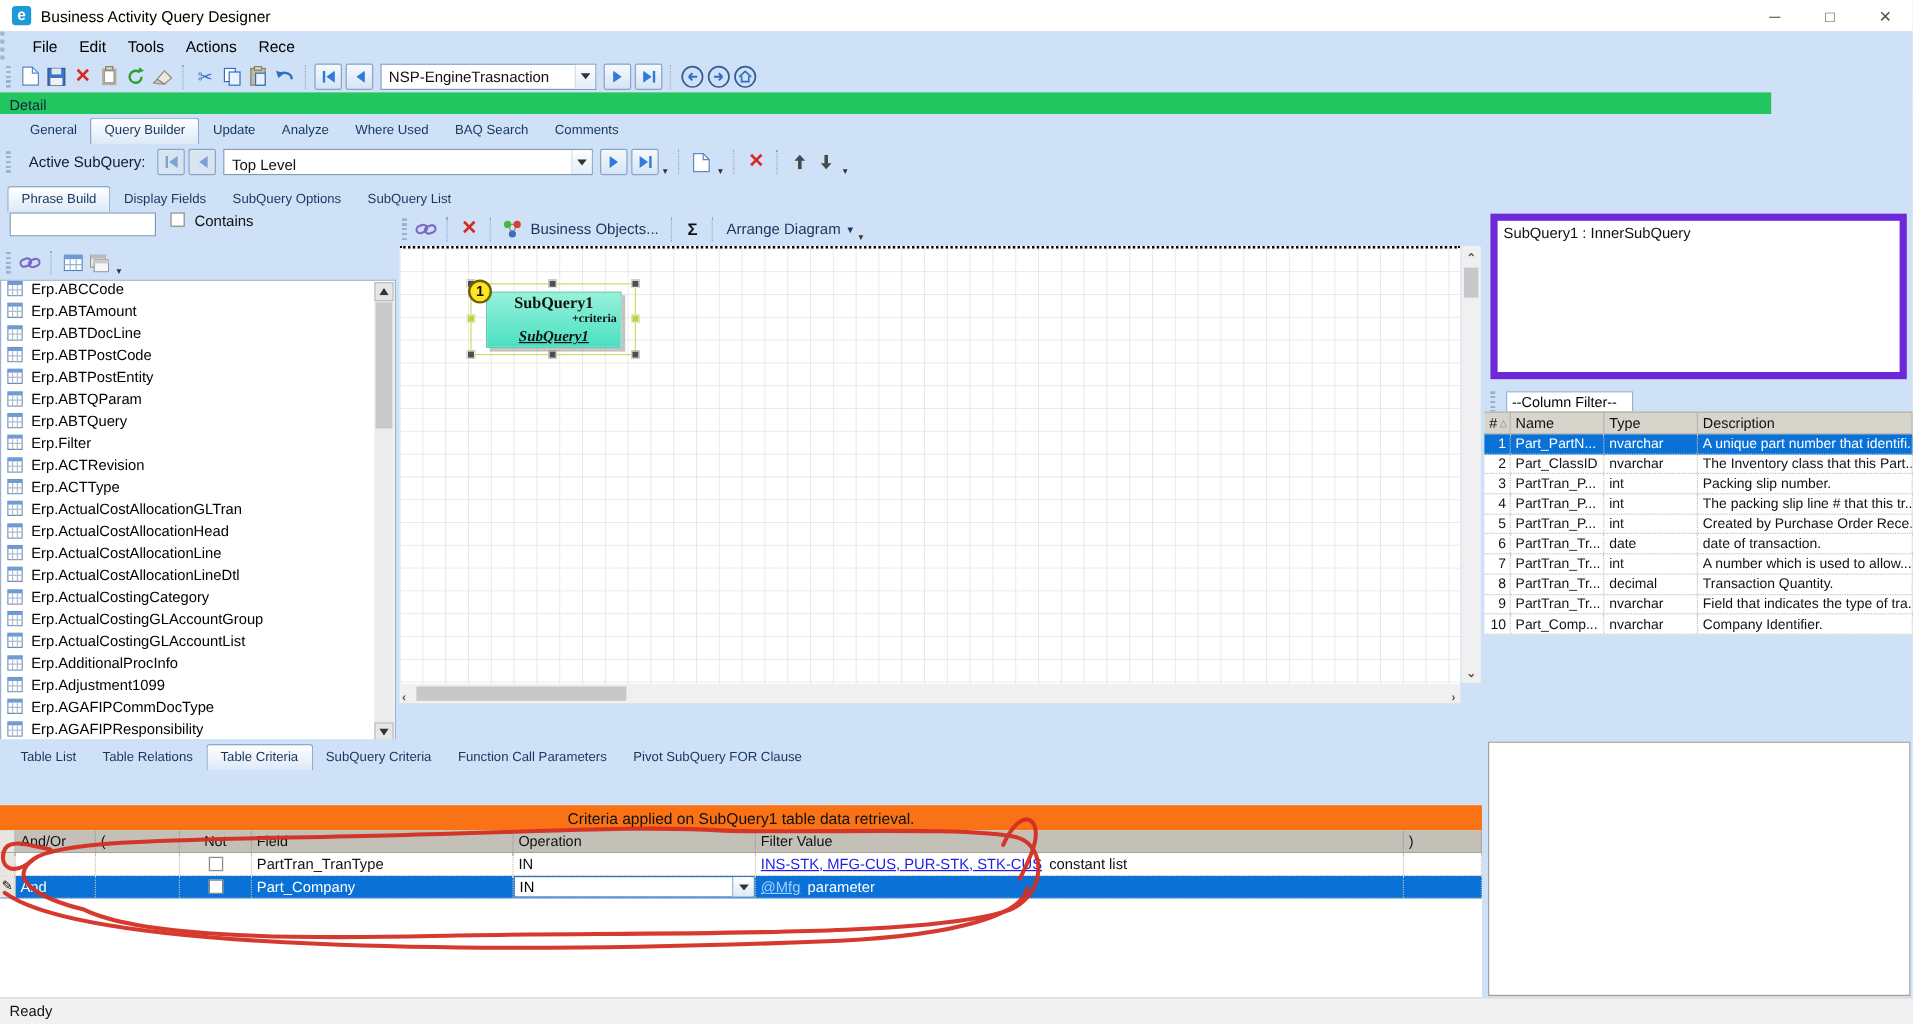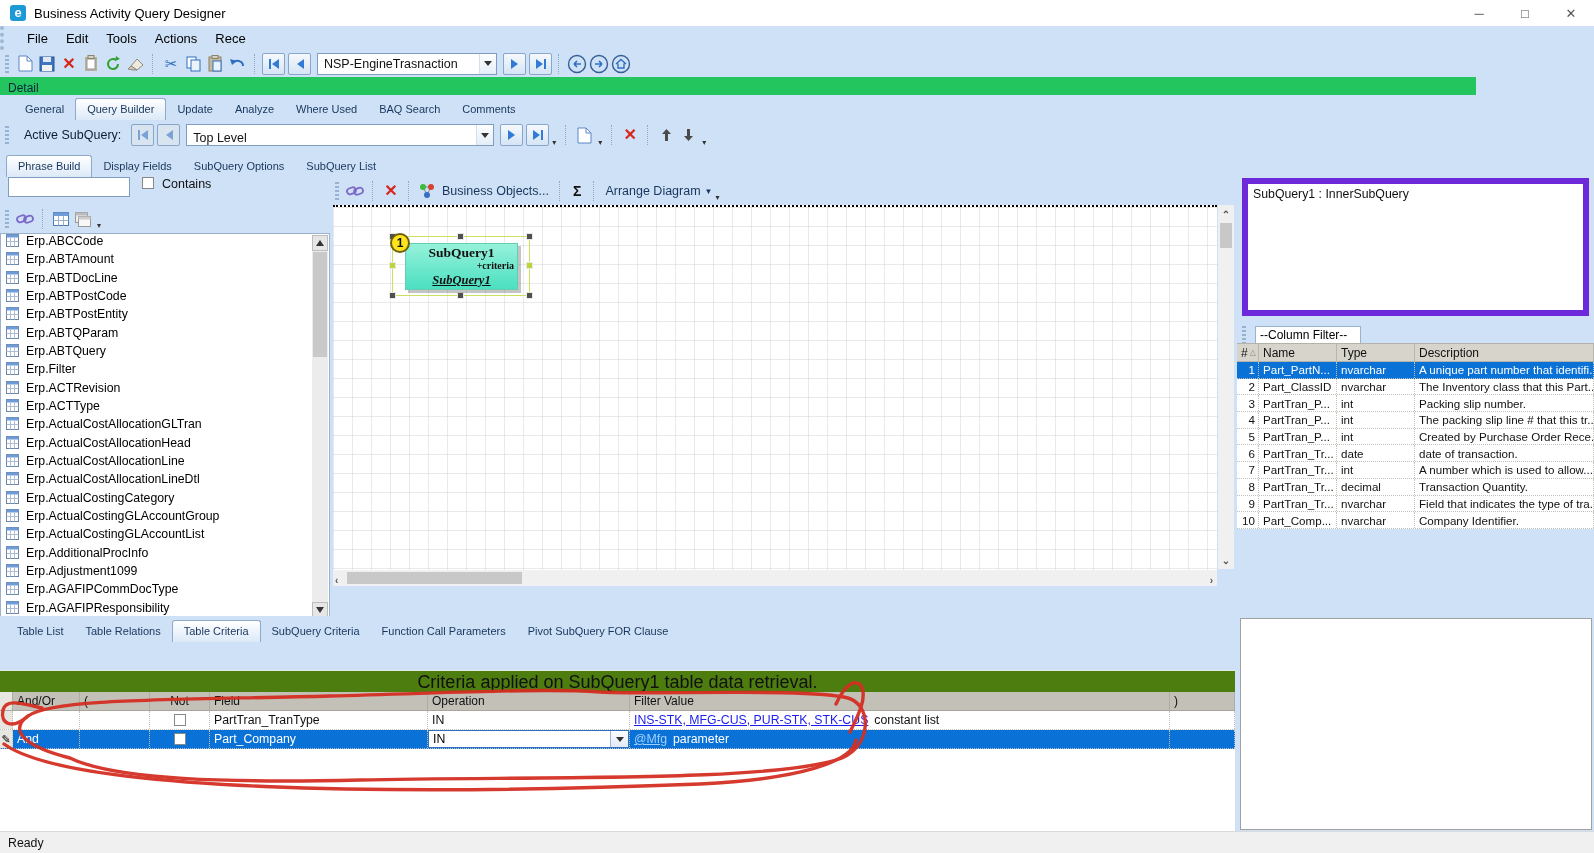--- a/index.html
+++ b/index.html
@@ -104,21 +104,21 @@
   .rrow .c-num{justify-content:flex-end;padding-right:3px;}
   .rrow.selected{background:#0a72d7;color:#fff;}
   .c-num{width:22px;flex:0 0 auto;}
   .c-name{width:78px;flex:0 0 auto;}
   .c-type{width:78px;flex:0 0 auto;}
   .c-desc{flex:1;}
   .sorttri{font-size:8px;color:#8a8a8a;margin-left:2px;}
 
   
   .btoolbar{left:0;top:618px;width:1235px;height:26px;background:#cfe1f6;display:flex;align-items:center;}
-  .bcaption{left:0;top:670px;width:1235px;height:22px;background:#4d7c0f;display:flex;align-items:center;justify-content:center;font-size:18px;color:#111;border-top:1px solid #e9e6df;}
+  .bcaption{left:0;top:670px;width:1235px;height:22px;background:#f97316;display:flex;align-items:center;justify-content:center;font-size:13px;color:#111;border-top:1px solid #e9e6df;}
   .critgrid{left:0;top:692px;width:1235px;height:139px;background:#fff;}
   .crithdr{display:flex;height:19px;background:#c3c0b8;border-bottom:1px solid #a8a59d;box-sizing:border-box;}
   .crithdr div{border-right:1px solid #afaca4;padding-left:4px;display:flex;align-items:center;box-sizing:border-box;white-space:nowrap;}
   .crit-row{display:flex;height:19px;background:#fff;border-bottom:1px dotted #c3c0b8;box-sizing:border-box;font-size:12.3px;}
   .crit-row>div{border-right:1px dotted #c3c0b8;box-sizing:border-box;display:flex;align-items:center;padding-left:4px;white-space:nowrap;overflow:hidden;}
   .crit-row.selected{background:#0a72d7;color:#fff;}
   .cc-sel{width:13px;flex:0 0 auto;background:#e8e6e0;padding-left:0 !important;justify-content:center;}
   .crit-row.selected .cc-sel{background:#e8e6e0;color:#000;}
   .cc-andor{width:67px;flex:0 0 auto;}
   .cc-open{width:70px;flex:0 0 auto;}

